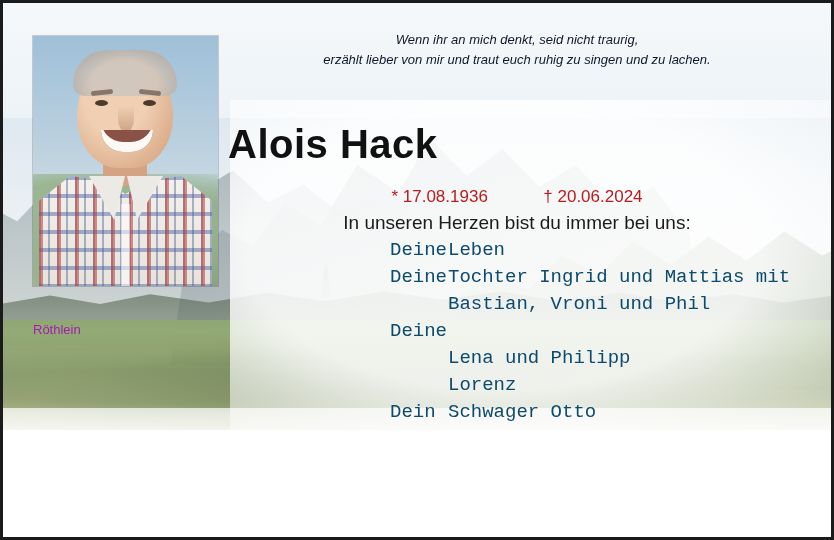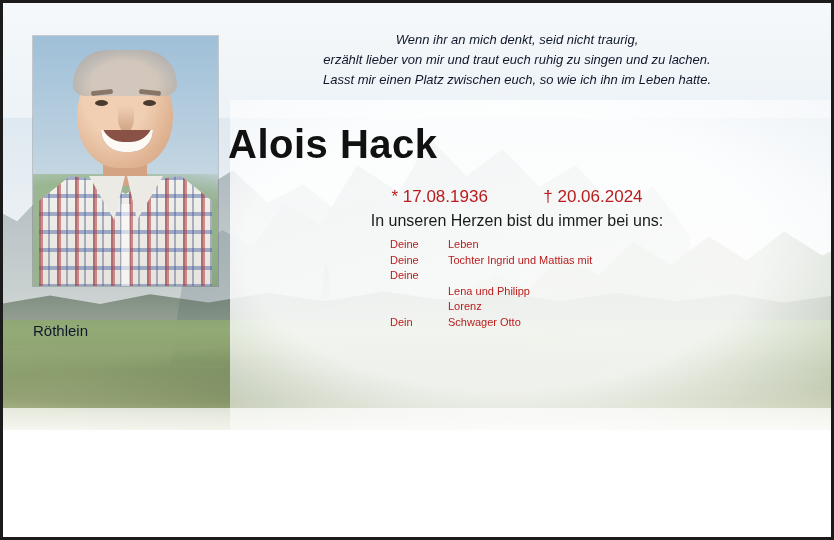--- a/index.html
+++ b/index.html
@@ -289,50 +289,51 @@
     font-size: 17px;
     color: #b91c1c;
   }
   .dates .gap { display: inline-block; width: 46px; }
   .lead {
     position: absolute;
     left: 228px;
     top: 212px;
     width: 578px;
     text-align: center;
-    font-size: 16px;
+    font-size: 19px;
     color: #1b1b1b;
   }
   .family {
     position: absolute;
     left: 390px;
     top: 237px;
-    font-size: 11px;
+    font-size: 19px;
     line-height: 1.42;
-    color: #b91c1c;
+    color: #0c4a6e;
+    font-family: Liberation Mono, monospace;
   }
   .family .row {
     display: flex;
   }
   .family .rel {
     width: 58px;
     flex: 0 0 58px;
   }
   .family .who {
     white-space: nowrap;
   }
   .family .who.indent {
     padding-left: 0;
   }
   .place {
     position: absolute;
     left: 33px;
     top: 322px;
-    font-size: 15px;
-    color: #0f172a;
+    font-size: 13px;
+    color: #a21caf;
   }
   .service {
     position: absolute;
     left: 33px;
     top: 443px;
     width: 770px;
     font-size: 16.5px;
     line-height: 1.5;
     color: #1b1b1b;
   }
@@ -368,21 +369,20 @@
     <div class="brow-r"></div>
     <div class="eye-l"></div>
     <div class="eye-r"></div>
     <div class="nose"></div>
     <div class="smile"></div>
   </div>
 
   <div class="verse">
     <div>Wenn ihr an mich denkt, seid nicht traurig,</div>
     <div>erzählt lieber von mir und traut euch ruhig zu singen und zu lachen.</div>
-    <div>Lasst mir einen Platz zwischen euch, so wie ich ihn im Leben hatte.</div>
   </div>
 
   <div class="name">Alois Hack</div>
 
   <div class="dates">
     <span>* 17.08.1936</span>
     <span class="gap"></span>
     <span>† 20.06.2024</span>
   </div>
 
@@ -391,20 +391,24 @@
   <div class="family">
     <div class="row">
       <span class="rel">Deine</span>
       <span class="who">Leben</span>
     </div>
     <div class="row">
       <span class="rel">Deine</span>
       <span class="who">Tochter Ingrid und Mattias mit</span>
     </div>
     <div class="row">
+      <span class="rel"></span>
+      <span class="who indent">Bastian, Vroni und Phil</span>
+    </div>
+    <div class="row">
       <span class="rel">Deine</span>
     </div>
     <div class="row">
       <span class="rel"></span>
       <span class="who indent">Lena und Philipp</span>
     </div>
     <div class="row">
       <span class="rel"></span>
       <span class="who indent">Lorenz</span>
     </div>

